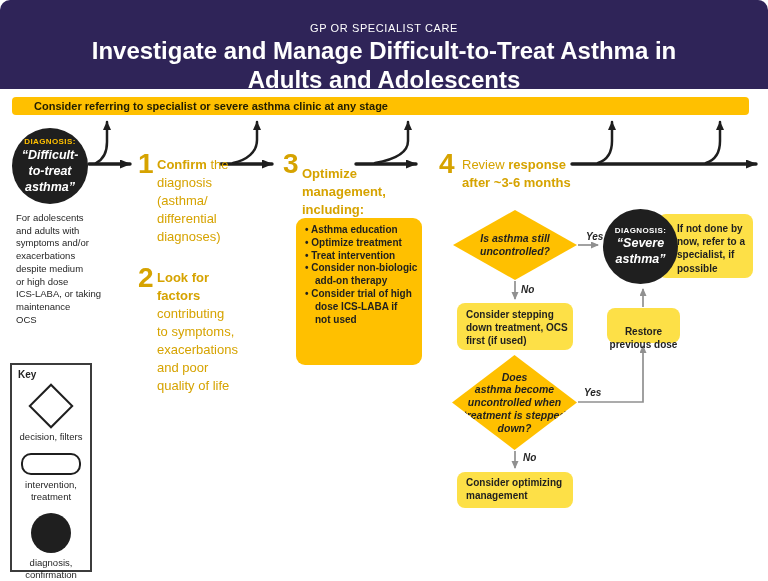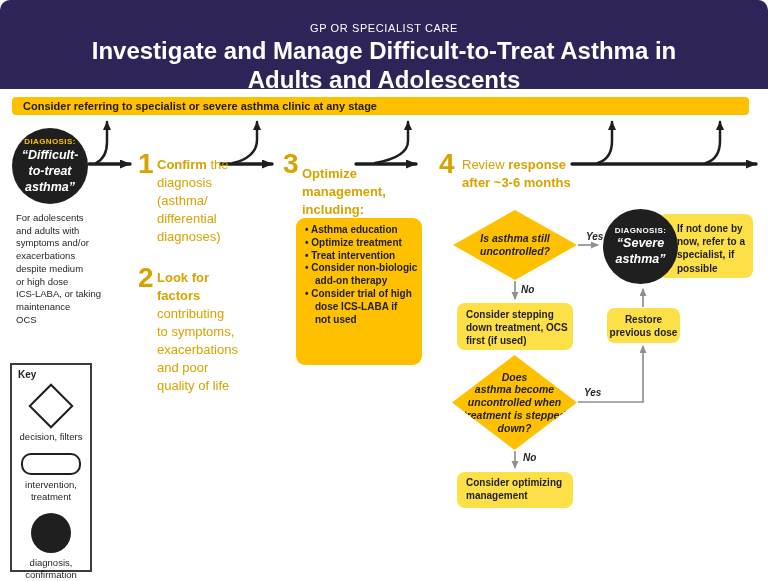--- a/index.html
+++ b/index.html
@@ -8,21 +8,21 @@
   .prelines{white-space:pre-line;}
 
   
   .hdr{position:absolute;left:0;top:0;width:768px;height:89px;background:#2F2458;
        border-radius:10px 10px 0 0;text-align:center;color:#ffffff;}
   .kicker{padding-top:6px;font-size:11px;letter-spacing:.6px;font-weight:400;margin-top:16px;}
   .title{margin-top:2px;font-size:24px;font-weight:700;line-height:29px;white-space:pre-line;}
 
   
   .banner{position:absolute;left:12px;top:97px;width:737px;height:18px;background:#FFC000;
-          border-radius:4px;font-size:11px;font-weight:700;line-height:18px;padding-left:11px;
+          border-radius:4px;font-size:11px;font-weight:700;line-height:18px;padding-left:22px;
           box-sizing:border-box;color:#211d00;}
 
   
   .circ{border-radius:50%;background:#1F1F1F;display:flex;flex-direction:column;
         align-items:center;justify-content:center;text-align:center;position:absolute;}
   .circ1{left:12px;top:128px;width:76px;height:76px;}
   .circ-label{font-size:8px;font-weight:700;letter-spacing:.4px;color:#FFC000;margin-bottom:1px;}
   .circ-name{font-size:12.5px;font-weight:700;font-style:italic;color:#ffffff;line-height:16px;}
   .note{position:absolute;left:16px;top:212px;width:112px;font-size:9.5px;line-height:12.7px;color:#1F1F1F;}
 
@@ -39,21 +39,21 @@
         border-radius:9px;box-sizing:border-box;padding:6px 4px 4px 9px;}
   .bullet{font-size:10px;font-weight:700;line-height:12.8px;color:#1F1F1F;
           padding-left:10px;text-indent:-10px;white-space:pre-line;}
   .bullet::before{content:"• ";}
 
   
   .fbox{position:absolute;background:#fde047;border-radius:8px;font-size:10px;font-weight:700;
         line-height:12.8px;color:#1F1F1F;box-sizing:border-box;}
   .stepdown{left:457px;top:303px;width:116px;height:47px;padding:6px 2px 0 9px;}
   .refer{left:658px;top:214px;width:95px;height:64px;padding:8px 4px 0 19px;line-height:13.2px;z-index:1;}
-  .restore{left:607px;top:308px;width:73px;height:35px;padding-top:5px;text-align:center;line-height:13px;}
+  .restore{left:607px;top:308px;width:73px;height:35px;padding-top:17px;text-align:center;line-height:13px;}
   .optm{left:457px;top:472px;width:116px;height:36px;padding:5px 2px 0 9px;}
   .diam{position:absolute;background:#FFC000;display:flex;align-items:center;justify-content:center;
         text-align:center;font-size:10.5px;font-weight:700;font-style:italic;color:#1F1F1F;line-height:13px;
         clip-path:polygon(50% 0,100% 50%,50% 100%,0 50%);}
   .diam.one{left:453px;top:210px;width:124px;height:70px;}
   .diam.two{left:452px;top:355px;width:125px;height:95px;line-height:12.8px;}
   .circ2{left:603px;top:209px;width:75px;height:75px;z-index:2;}
   .circ2 .circ-label{color:#ffffff;font-size:8px;}
   .circ2 .circ-name{font-size:12.5px;line-height:15.5px;}
   .ynlabel{position:absolute;font-size:10px;font-weight:700;font-style:italic;color:#262626;}

